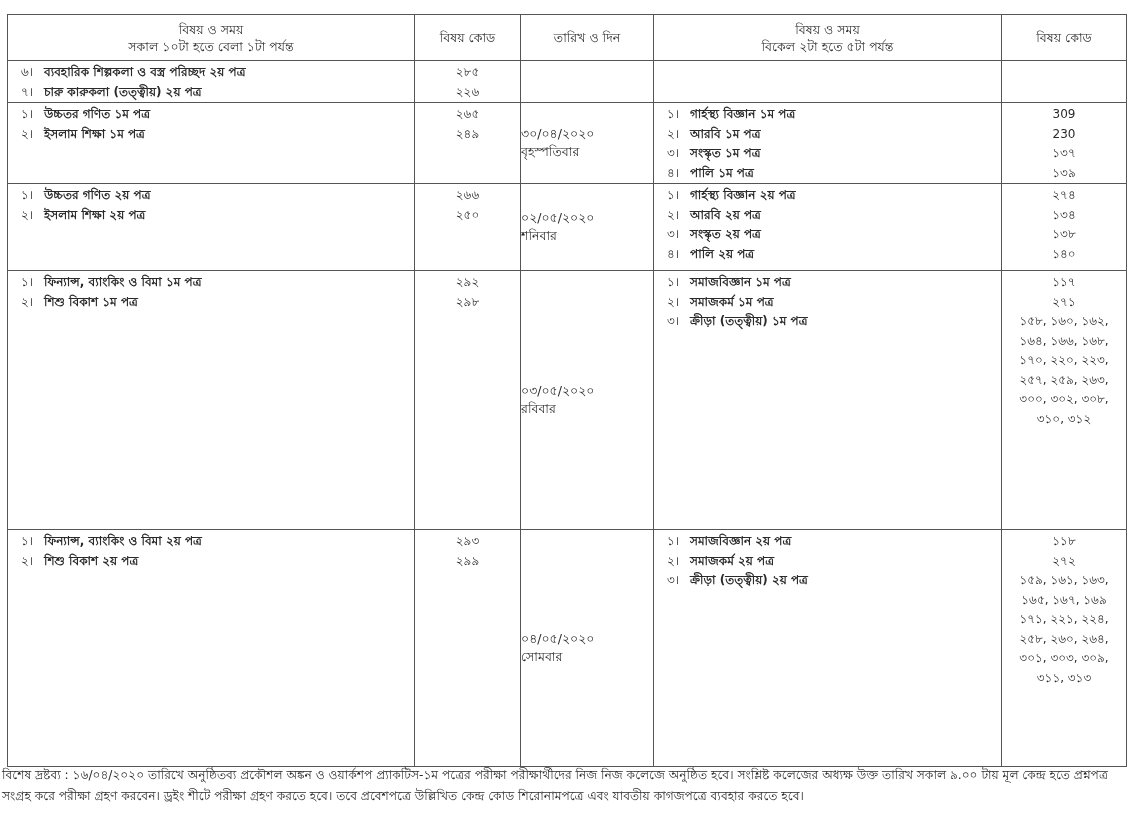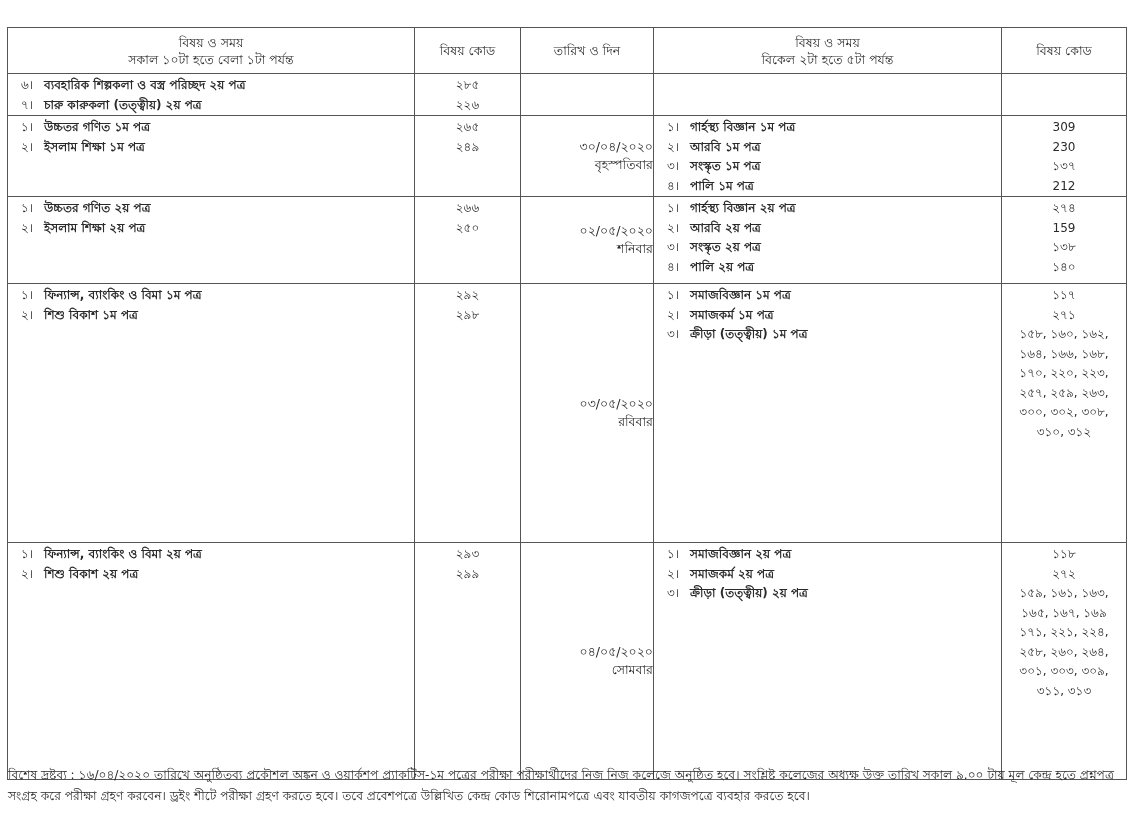--- a/index.html
+++ b/index.html
@@ -5,21 +5,20 @@
   html, body { margin: 0; padding: 0; background: #ffffff; }
   body {
     width: 1137px; height: 836px; position: relative; overflow: hidden;
     font-family: "DejaVu Sans", "Liberation Sans", sans-serif;
     color: #2a2a2a;
   }
   table.routine {
     position: absolute; left: 7px; top: 14px;
     width: 1119px; border-collapse: collapse; table-layout: fixed;
     font-size: 12px;
-    margin-top: 13px;
   }
   table.routine td, table.routine th {
     border: 1px solid #555;
     padding: 0;
     vertical-align: top;
   }
   table.routine th {
     font-weight: normal; text-align: center; vertical-align: middle;
     height: 45px; line-height: 17px; font-size: 12.5px;
   }
@@ -31,30 +30,30 @@
 
   .subj-list { padding: 2px 0 0 0; }
   .subj {
     display: flex; height: 19.5px; line-height: 19.5px; white-space: nowrap;
   }
   .subj .num { width: 36px; padding-left: 13px; box-sizing: border-box; flex: none; }
   .subj .name { flex: 1; font-weight: bold; }
   .codes { text-align: center; padding-top: 2px; }
   .codes .code { height: 19.5px; line-height: 19.5px; white-space: nowrap; }
   .codes .code-wrap { line-height: 19.6px; padding: 0 10px; text-align: center; }
-  .date-cell { text-align: right; vertical-align: middle !important; }
+  .date-cell { text-align: left; vertical-align: middle !important; }
   .date-cell .date, .date-cell .day { display: block; line-height: 18px; font-size: 12.5px; }
   .r0 td { height: 37px; }
   .r1 td { height: 68px; }
   .r2 td { height: 86px; }
   .r3 td { height: 258px; }
   .r4 td { height: 236px; }
 
   .note {
-    position: absolute; left: 8px; top: 765px; width: 1128px;
+    position: absolute; left: 2px; top: 765px; width: 1128px;
     font-size: 12.2px; line-height: 20.5px; color: #2a2a2a;
   }
 </style>
 </head>
 <body>
 
 <table class="routine">
   <colgroup>
     <col class="col1">
       <col class="col2">
@@ -147,21 +146,21 @@
               <span class="num">৪।</span>
               <span class="name">পালি ১ম পত্র</span>
             </div>
         </div>
       </td>
       <td>
         <div class="codes">
           <div class="code">309</div>
           <div class="code">230</div>
           <div class="code">১৩৭</div>
-          <div class="code">212</div>
+          <div class="code">১৩৯</div>
         </div>
       </td>
     </tr>
 
     <tr class="r2">
       <td>
         <div class="subj-list">
           <div class="subj">
               <span class="num">১।</span>
               <span class="name">উচ্চতর গণিত ২য় পত্র</span>
@@ -198,21 +197,21 @@
             </div>
           <div class="subj">
               <span class="num">৪।</span>
               <span class="name">পালি ২য় পত্র</span>
             </div>
         </div>
       </td>
       <td>
         <div class="codes">
           <div class="code">২৭৪</div>
-          <div class="code">159</div>
+          <div class="code">১৩৪</div>
           <div class="code">১৩৮</div>
           <div class="code">১৪০</div>
         </div>
       </td>
     </tr>
 
     <tr class="r3">
       <td>
         <div class="subj-list">
           <div class="subj">

